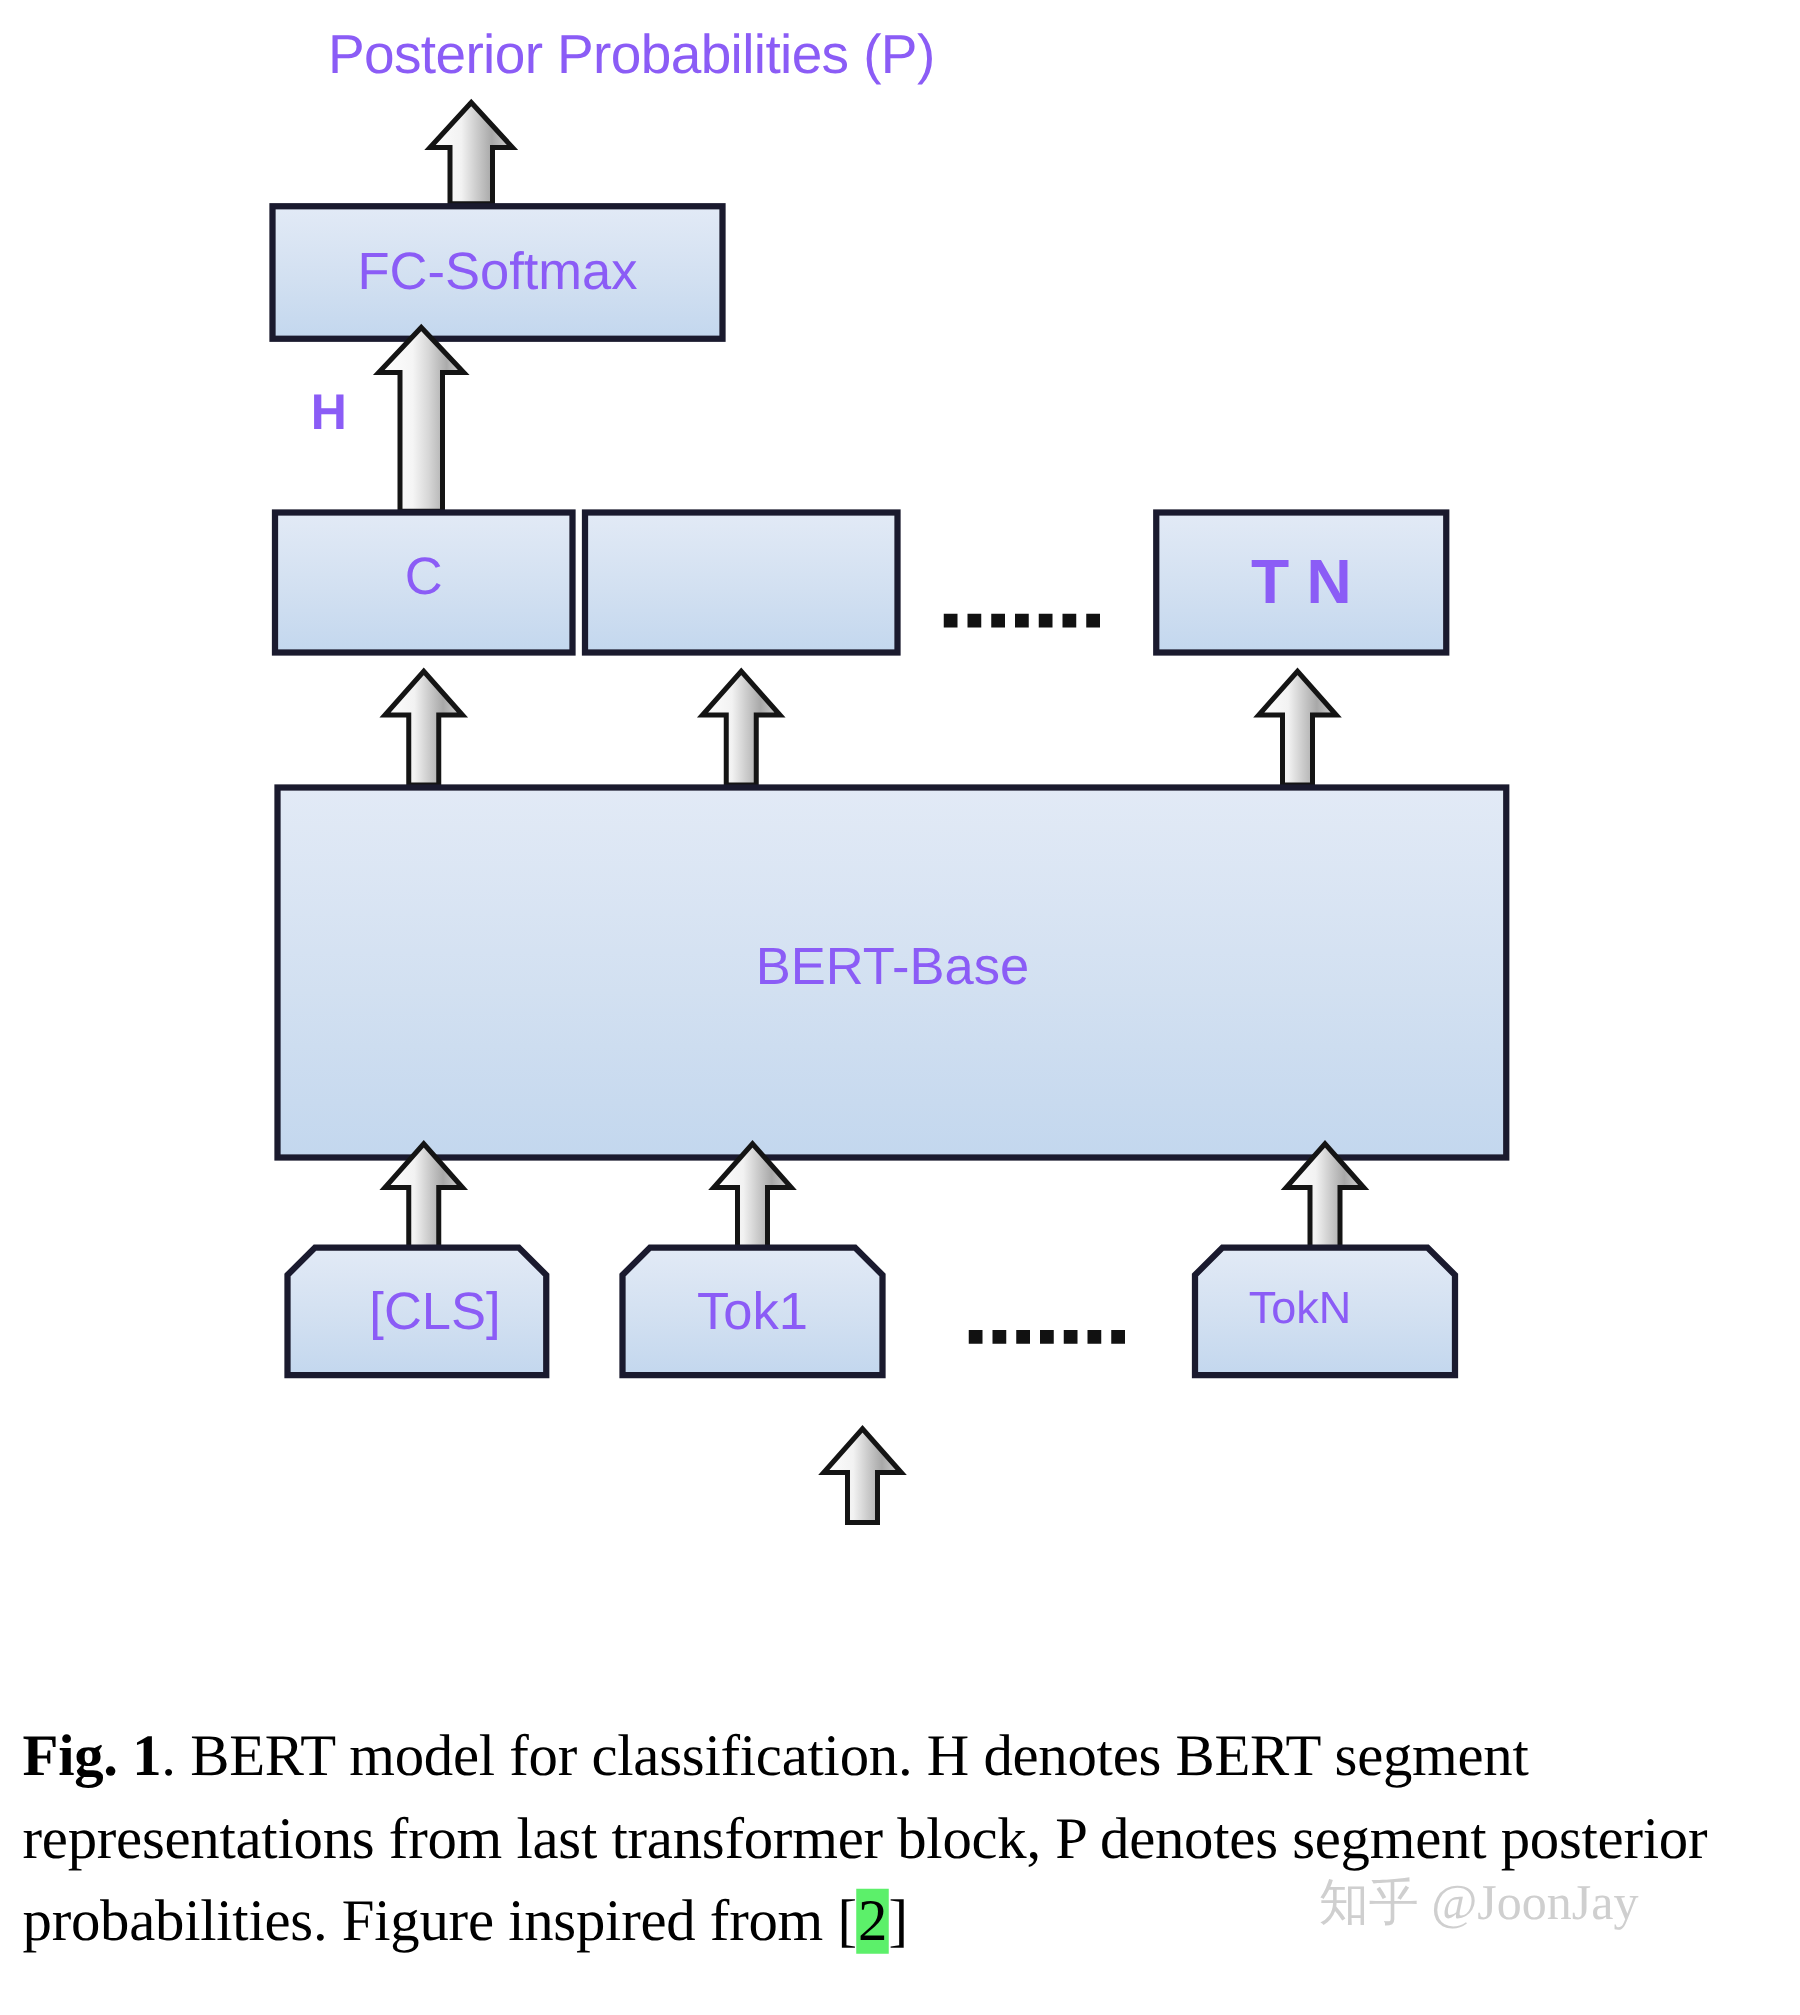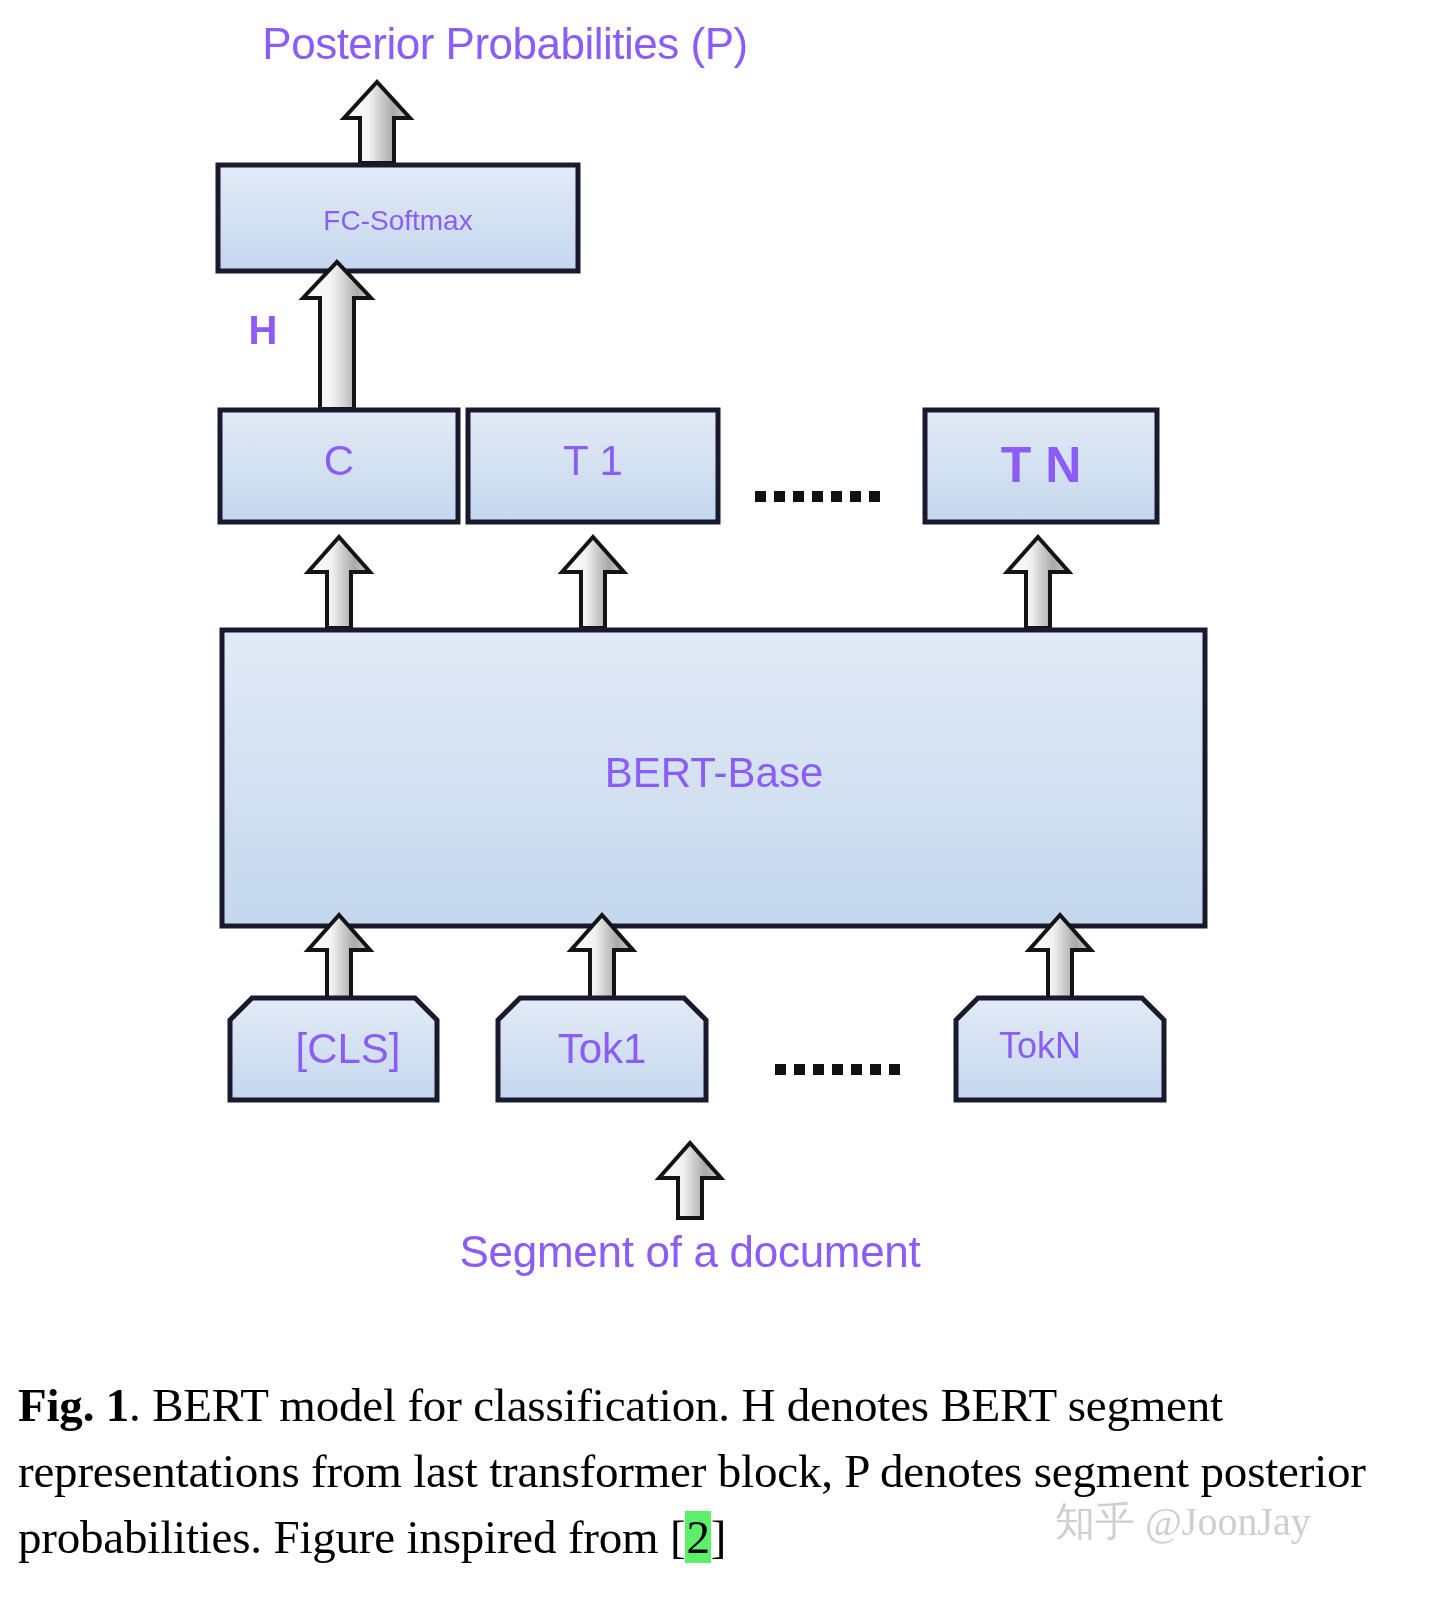--- a/index.html
+++ b/index.html
@@ -38,22 +38,22 @@
     text-align: center;
     line-height: 1;
   }
 
   #posterior-title {
     left: 0; top: 22px; width: 1010px;
     font-size: 44px;
     letter-spacing: -0.5px;
   }
   #fc-softmax-label {
-    left: 218px; top: 207px; width: 360px;
-    font-size: 28px;
+    left: 218px; top: 196px; width: 360px;
+    font-size: 42px;
   }
   #h-label {
     left: 236px; top: 310px; width: 54px;
     font-size: 40px;
     font-weight: 600;
   }
   #c-label {
     left: 220px; top: 440px; width: 238px;
     font-size: 42px;
   }
@@ -228,30 +228,28 @@
   </svg>
 
   <div class="dgm-label" id="posterior-title">Posterior Probabilities (P)</div>
 
   <div class="dgm-label" id="fc-softmax-label">FC-Softmax</div>
 
   <div class="dgm-label" id="h-label">H</div>
 
   <div class="dgm-label" id="c-label">C</div>
 
-  <div class="dgm-label" id="t1-label">T 1</div>
 
   <div class="dgm-label" id="tn-label">T N</div>
 
   <div class="dgm-label" id="bert-base-label">BERT-Base</div>
 
   <div class="dgm-label" id="cls-label">[CLS]</div>
 
   <div class="dgm-label" id="tok1-label">Tok1</div>
 
   <div class="dgm-label" id="tokn-label">TokN</div>
 
-  <div class="dgm-label" id="segment-label">Segment of a document</div>
 </div>
 
 <div id="caption"><span class="figno">Fig. 1</span><span>. BERT model for classification. H denotes BERT segment representations from last transformer block, P denotes segment posterior probabilities. Figure inspired from [</span><span class="hl-ref">2</span><span>]</span></div>
 
 <div id="watermark">知乎 @JoonJay</div>
 
 </body></html>

